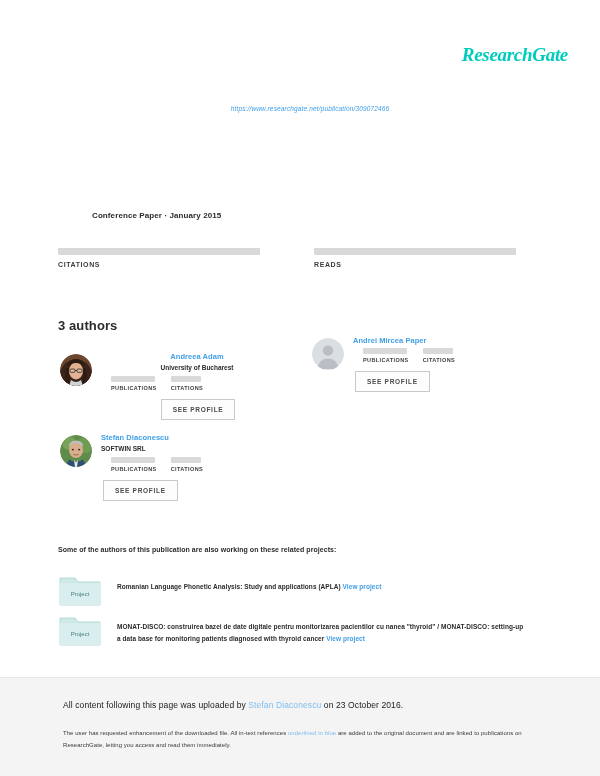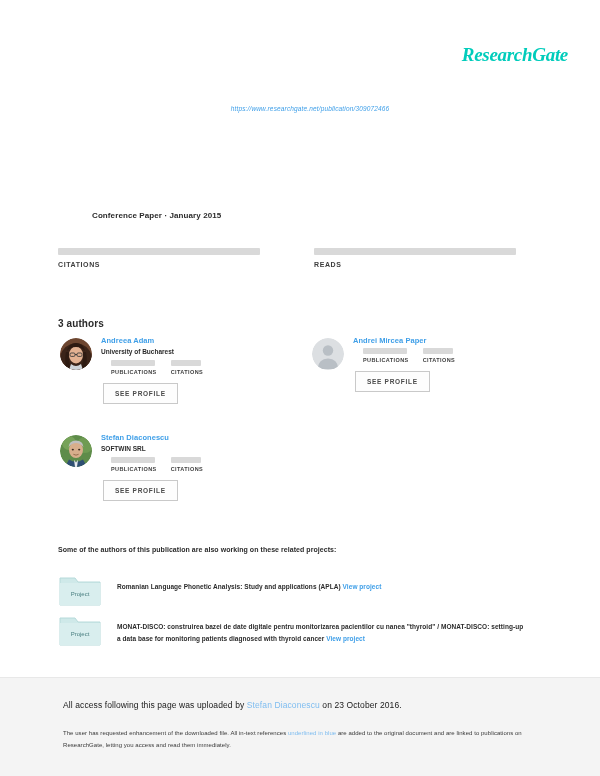--- a/index.html
+++ b/index.html
@@ -94,36 +94,36 @@
     letter-spacing: 0.6px;
     color: #3d3d3d;
   }
   .stat-col.right { margin-left: 30px; }
 
   
   .authors-title {
     position: absolute;
     top: 318px;
     left: 58px;
-    font-size: 10px;
+    font-size: 13px;
     font-weight: bold;
     color: #2b2b2b;
     letter-spacing: 0.1px;
   }
   .authors-grid {
     position: absolute;
     top: 334px;
     left: 58px;
     width: 490px;
   }
   .author {
     position: absolute;
     width: 235px;
   }
-  .author.a0 { left: 0px;   top: 0px; }
+  .author.a0 { left: 0px;   top: 16px; text-align: center; }
   .author.a1 { left: 252px; top: 0px; }
   .author.a2 { left: 0px;   top: 97px; }
 
   .avatar {
     position: absolute;
     left: 2px;
     top: 4px;
     width: 32px;
     height: 32px;
     border-radius: 50%;
@@ -419,20 +419,20 @@
       </svg>
     </div>
     <div class="project-text">
       <span>MONAT-DISCO: construirea bazei de date digitale pentru monitorizarea pacientilor cu nanea "thyroid" / MONAT-DISCO: setting-up a data base for monitoring patients diagnosed with thyroid cancer</span>
       <span class="view-link">View project</span>
     </div>
   </div>
 
   <div class="footer">
     <div class="footer-main">
-      <span>All access following this page was uploaded by </span><a class="uploader" href="#">Stefan Diaconescu</a><span> on 23 October 2016.</span>
+      <span>All content following this page was uploaded by </span><a class="uploader" href="#">Stefan Diaconescu</a><span> on 23 October 2016.</span>
     </div>
     <div class="footer-note">
       <span>The user has requested enhancement of the downloaded file. All in-text references </span><span class="blue">underlined in blue</span><span> are added to the original document and are linked to publications on ResearchGate, letting you access and read them immediately.</span>
     </div>
   </div>
 
 </div>
 
 </body></html>

